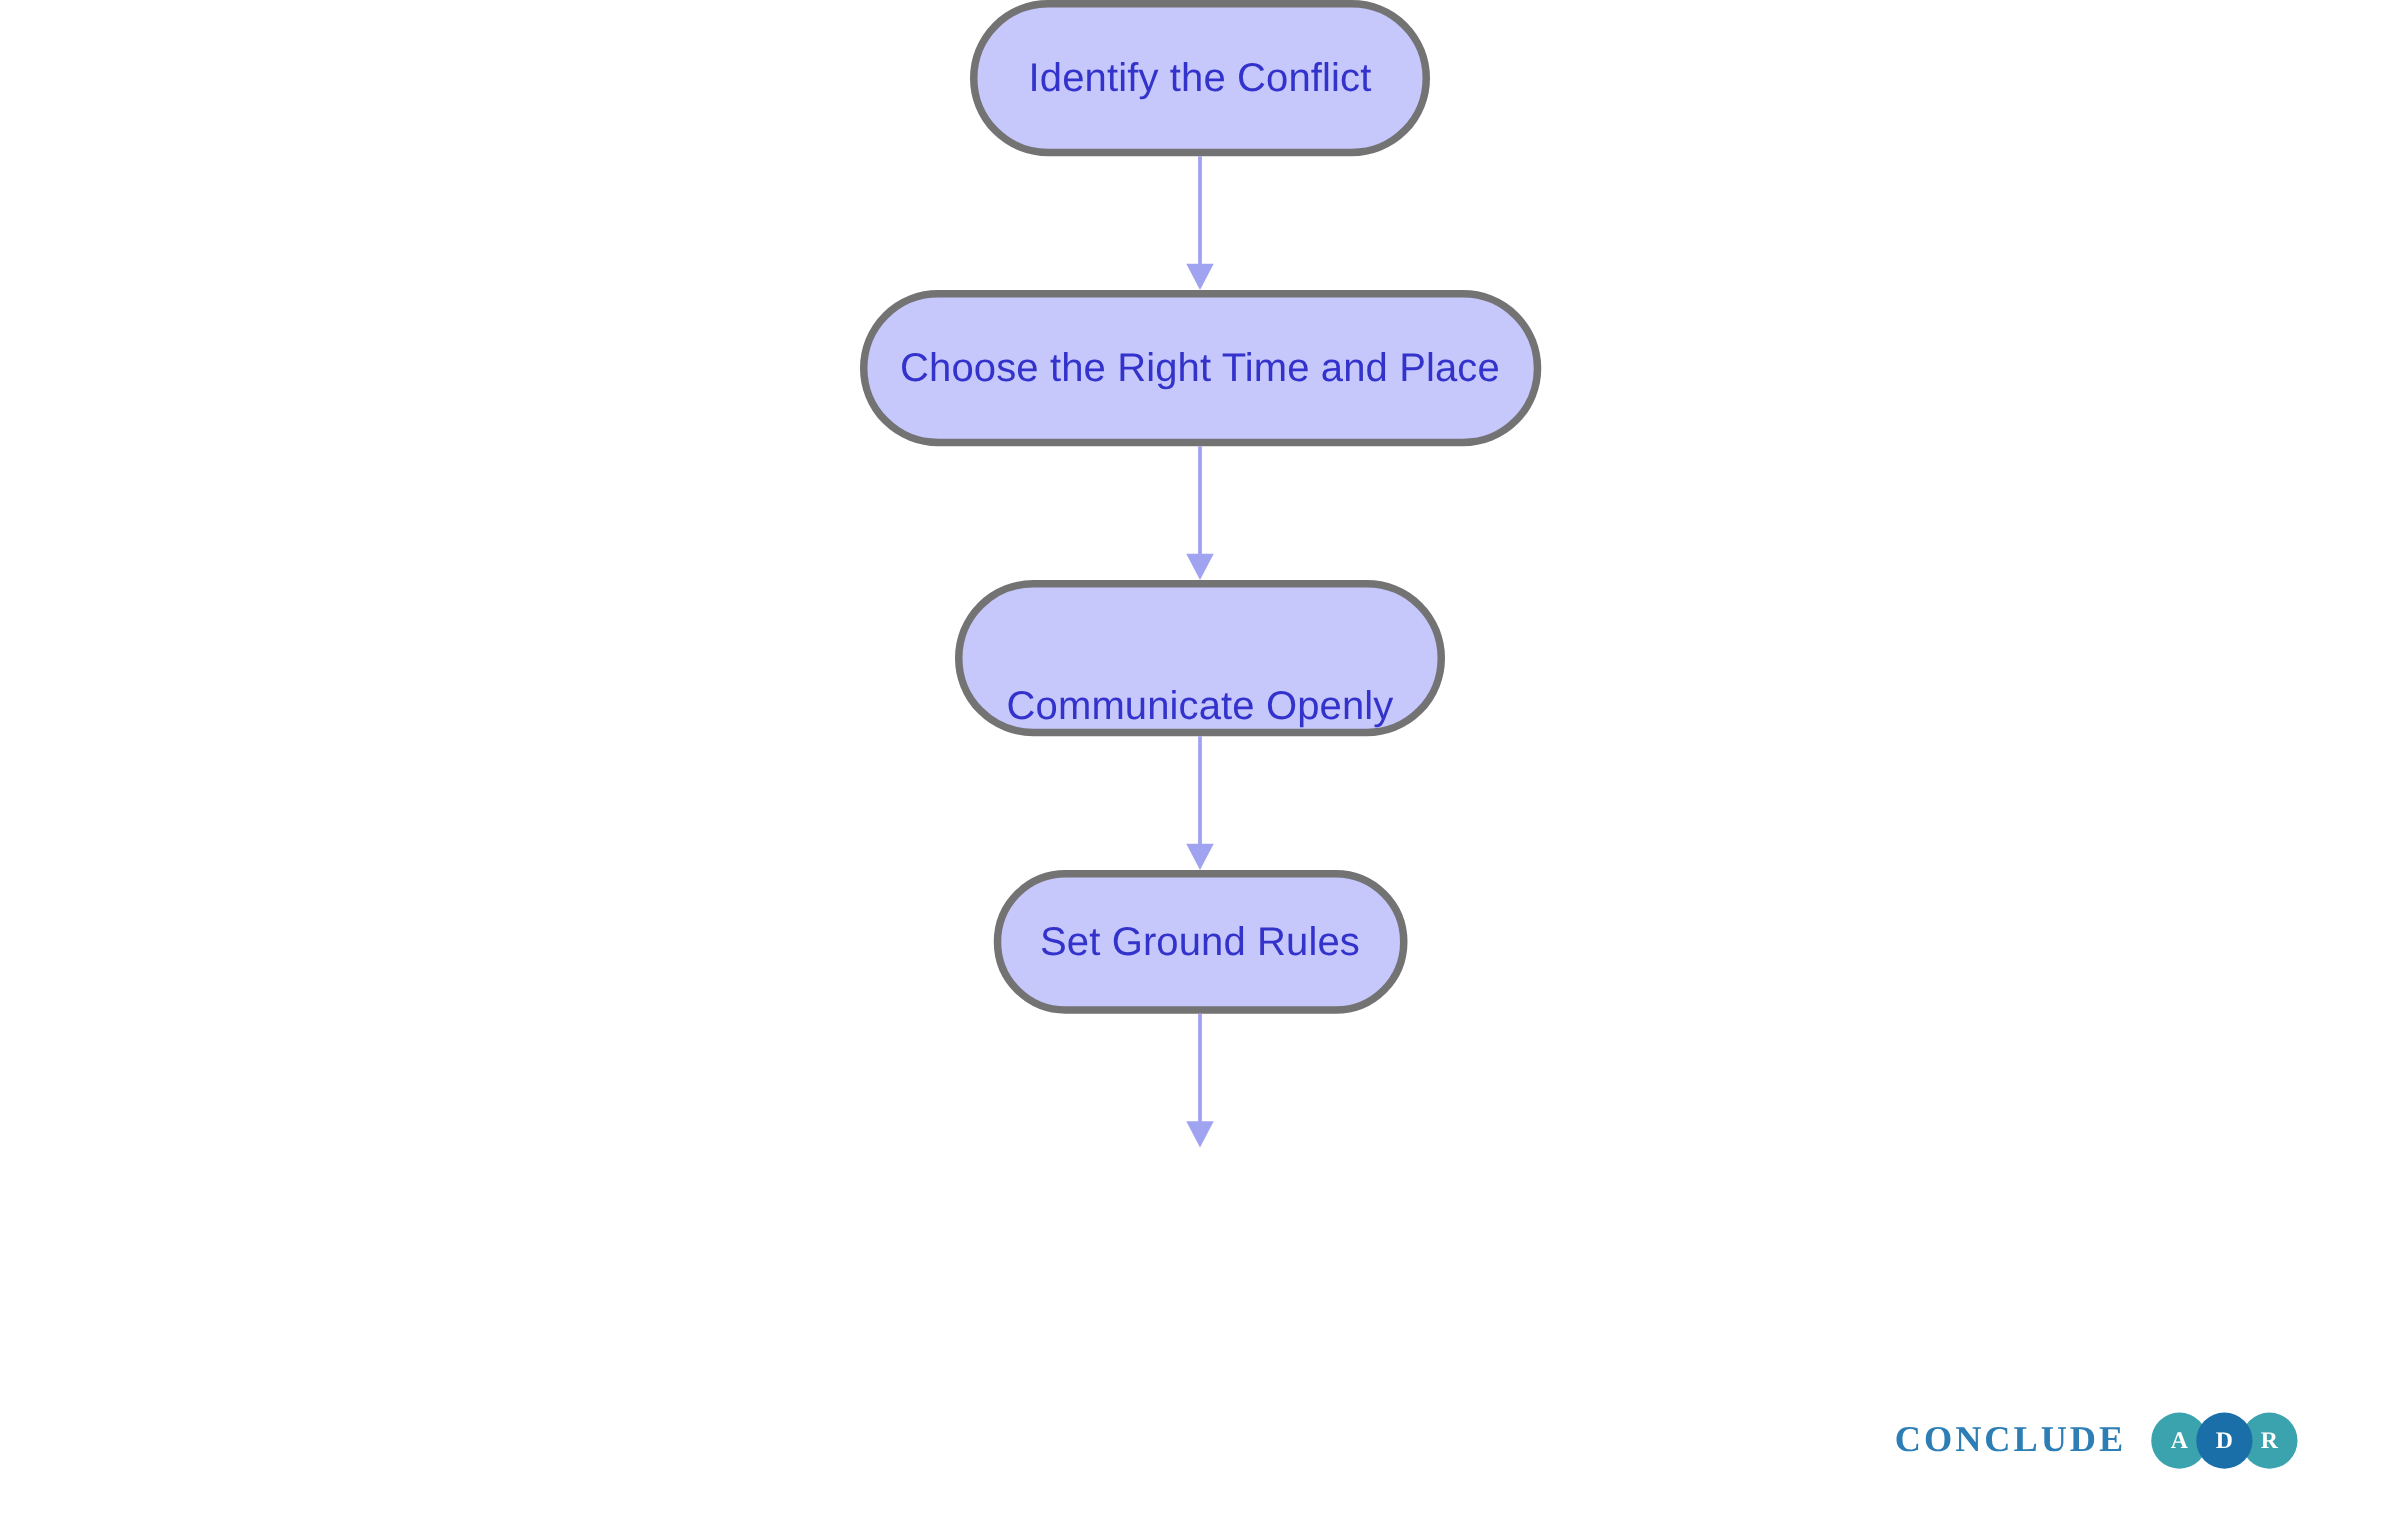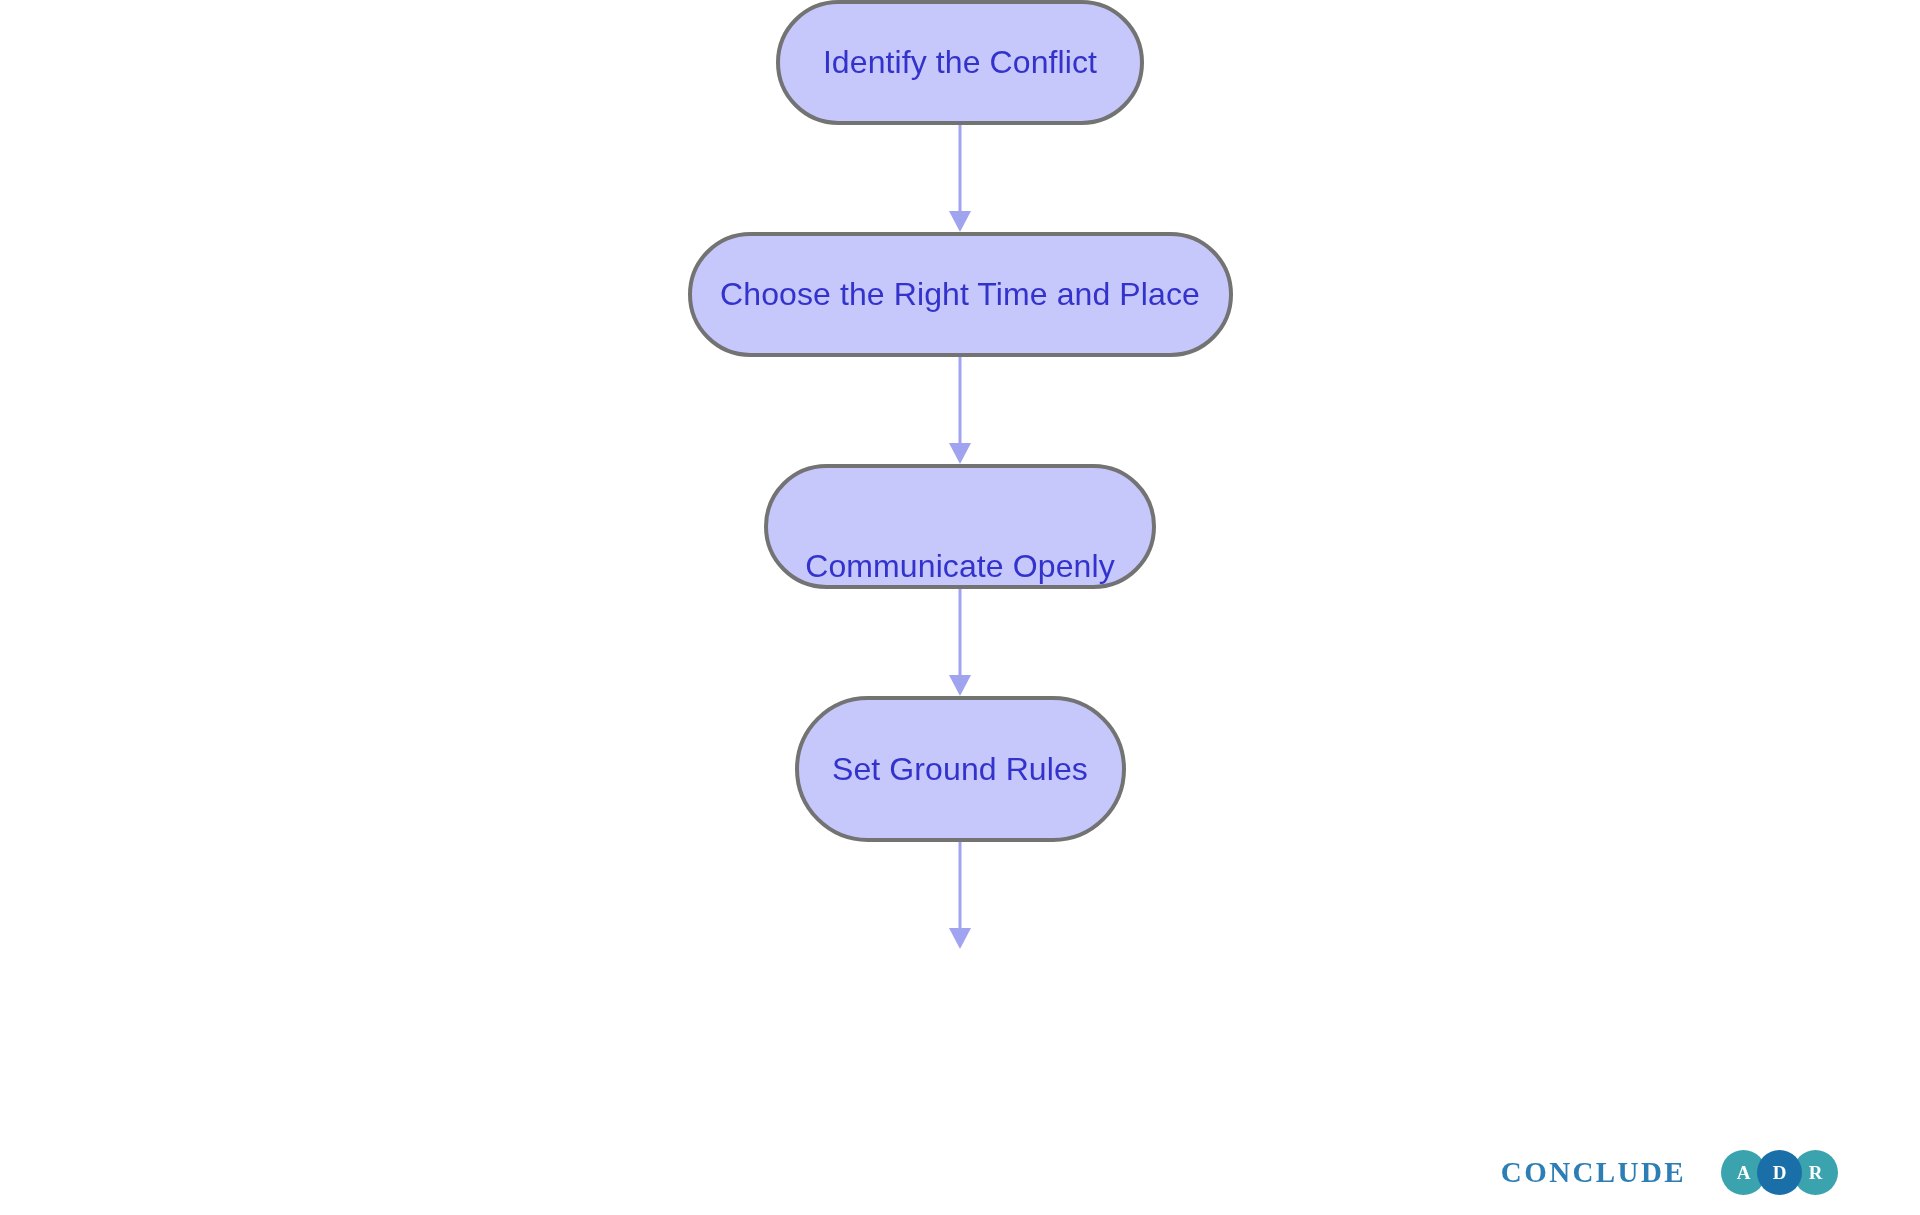--- a/index.html
+++ b/index.html
@@ -31,37 +31,37 @@
     width: 1920px;
     display: flex;
     flex-direction: column;
     align-items: center;
   }
 
   
   .node {
     box-sizing: border-box;
     background: #c6c7fb;
-    border: 4px solid #737373;
+    border: 6px solid #737373;
     border-radius: 999px;
     color: #3333cc;
     display: flex;
     align-items: center;
     justify-content: center;
     text-align: center;
     font-family: "Liberation Sans", sans-serif;
     font-weight: 400;
     letter-spacing: 0.1px;
     white-space: nowrap;
   }
 
   .node-0 { width: 368px; height: 125px; font-size: 32px; }
   .node-1 { width: 545px; height: 125px; font-size: 32px; }
   .node-2 { width: 392px; height: 125px; font-size: 32px; align-items: flex-end; }
-  .node-3 { width: 331px; height: 146px; font-size: 32px; }
+  .node-3 { width: 331px; height: 115px; font-size: 32px; }
   .node-4 { width: 219px; height: 125px; font-size: 32px; }
 
   
   .connector {
     width: 20px;
     height: 107px;
     position: relative;
     flex: none;
   }
   .connector .conn-line {
@@ -82,24 +82,24 @@
     height: 0;
     border-left: 11px solid transparent;
     border-right: 11px solid transparent;
     border-top: 21px solid #9fa3f0;
   }
 
   
   #logo {
     position: absolute;
     right: 82px;
-    bottom: 20px;
+    bottom: 40px;
     display: flex;
     align-items: center;
-    gap: 35px;
+    gap: 20px;
   }
   #logo .wordmark {
     font-family: "Liberation Serif", serif;
     font-weight: 700;
     font-size: 29px;
     letter-spacing: 2.4px;
     color: #2c7eb5;
     line-height: 1;
   }
   #logo .circles {

